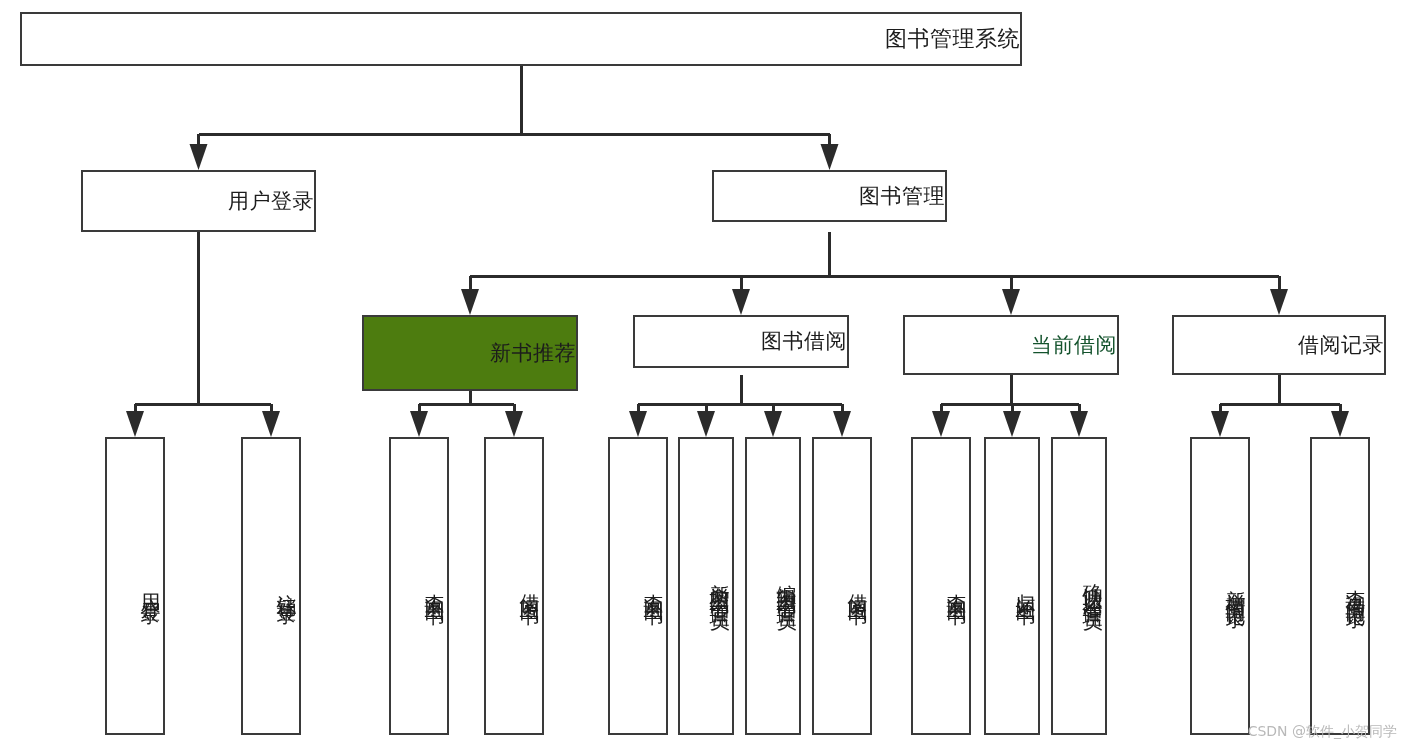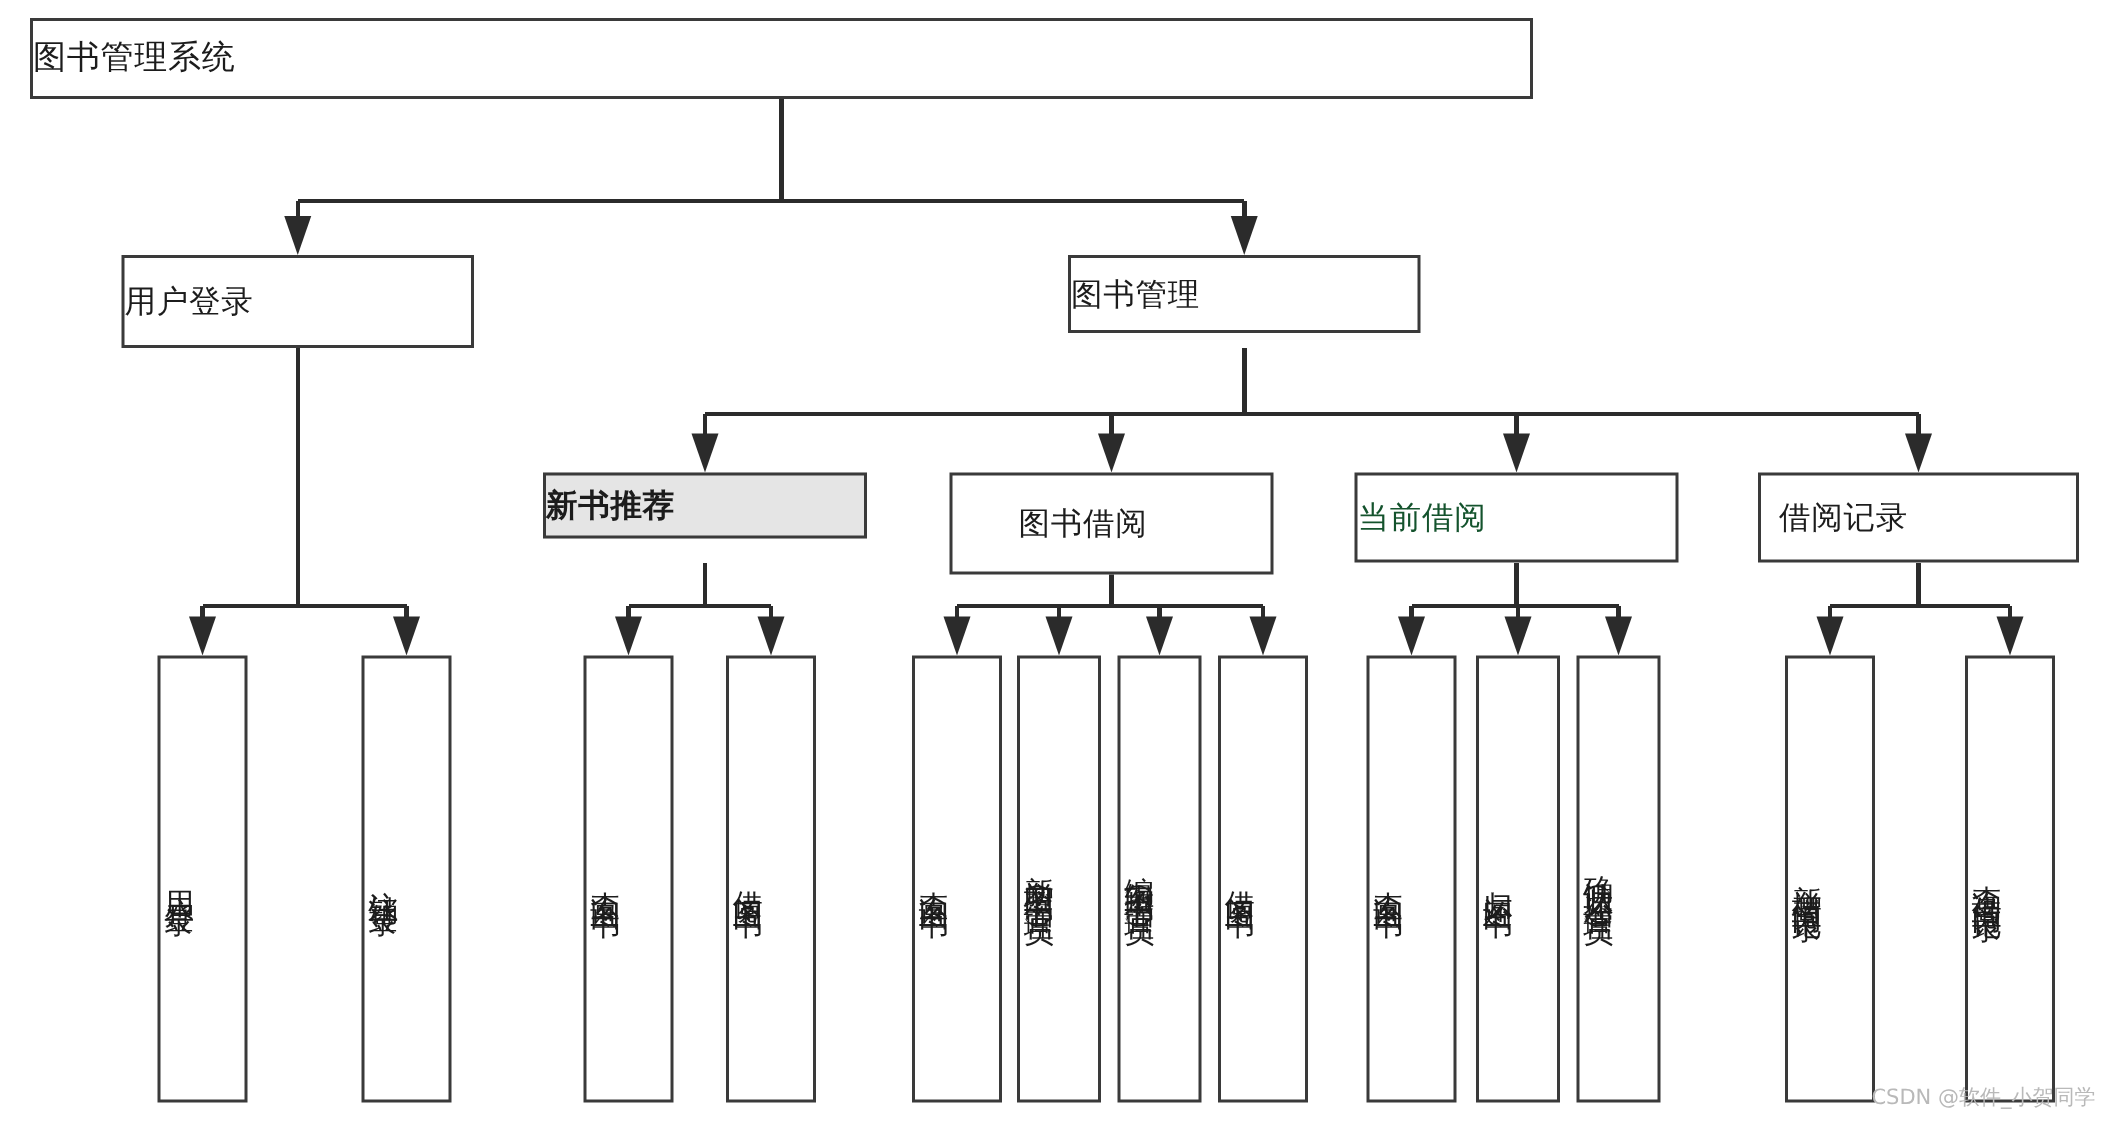--- a/index.html
+++ b/index.html
@@ -26,21 +26,21 @@
     height: 747px;
     pointer-events: none;
   }
   .node {
     position: absolute;
     box-sizing: border-box;
     background: #ffffff;
     border: 2px solid #3a3a3a;
     display: flex;
     align-items: center;
-    justify-content: flex-start;
+    justify-content: flex-end;
     z-index: 2;
   }
   .node-label {
     font-size: 21px;
     color: #1c1c1c;
     line-height: 1.25;
     letter-spacing: 0.5px;
     text-align: center;
     white-space: nowrap;
   }
@@ -129,24 +129,24 @@
   <div id="node-layer">
       <div class="node level-root" style="left: 20px; top: 12px; width: 1002px; height: 54px; border-color: rgb(58, 58, 58); background: rgb(255, 255, 255);">
         <span class="node-label" style="color: rgb(28, 28, 28);">图书管理系统</span>
       </div>
       <div class="node level-2" style="left: 81px; top: 170px; width: 235px; height: 62px; border-color: rgb(58, 58, 58); background: rgb(255, 255, 255);">
         <span class="node-label" style="color: rgb(28, 28, 28);">用户登录</span>
       </div>
       <div class="node level-2" style="left: 712px; top: 170px; width: 235px; height: 52px; border-color: rgb(58, 58, 58); background: rgb(255, 255, 255);">
         <span class="node-label" style="color: rgb(28, 28, 28);">图书管理</span>
       </div>
-      <div class="node level-3" style="left: 362px; top: 315px; width: 216px; height: 44px; border-color: rgb(58, 58, 58); background: #e5e5e5; font-weight: bold;">
+      <div class="node level-3" style="left: 362px; top: 315px; width: 216px; height: 76px; border-color: rgb(58, 58, 58); background: #4d7c0f;">
         <span class="node-label" style="color: rgb(28, 28, 28);">新书推荐</span>
       </div>
-      <div class="node level-3" style="left: 633px; top: 315px; width: 216px; height: 68px; border-color: rgb(58, 58, 58); background: rgb(255, 255, 255); padding-left: 44px;">
+      <div class="node level-3" style="left: 633px; top: 315px; width: 216px; height: 53px; border-color: rgb(58, 58, 58); background: rgb(255, 255, 255); padding-left: 44px;">
         <span class="node-label" style="color: rgb(28, 28, 28);">图书借阅</span>
       </div>
       <div class="node level-3" style="left: 903px; top: 315px; width: 216px; height: 60px; border-color: rgb(58, 58, 58); background: rgb(255, 255, 255);">
         <span class="node-label" style="color: #14532d;">当前借阅</span>
       </div>
       <div class="node level-3" style="left: 1172px; top: 315px; width: 214px; height: 60px; border-color: rgb(58, 58, 58); background: rgb(255, 255, 255);">
         <span class="node-label" style="color: rgb(28, 28, 28); margin-left: 12px;">借阅记录</span>
       </div>
       <div class="node level-4 vertical" style="left: 105px; top: 437px; width: 60px; height: 298px; border-color: rgb(58, 58, 58); background: rgb(255, 255, 255);">
         <span class="node-label" style="color: rgb(28, 28, 28);">用户登录</span>

